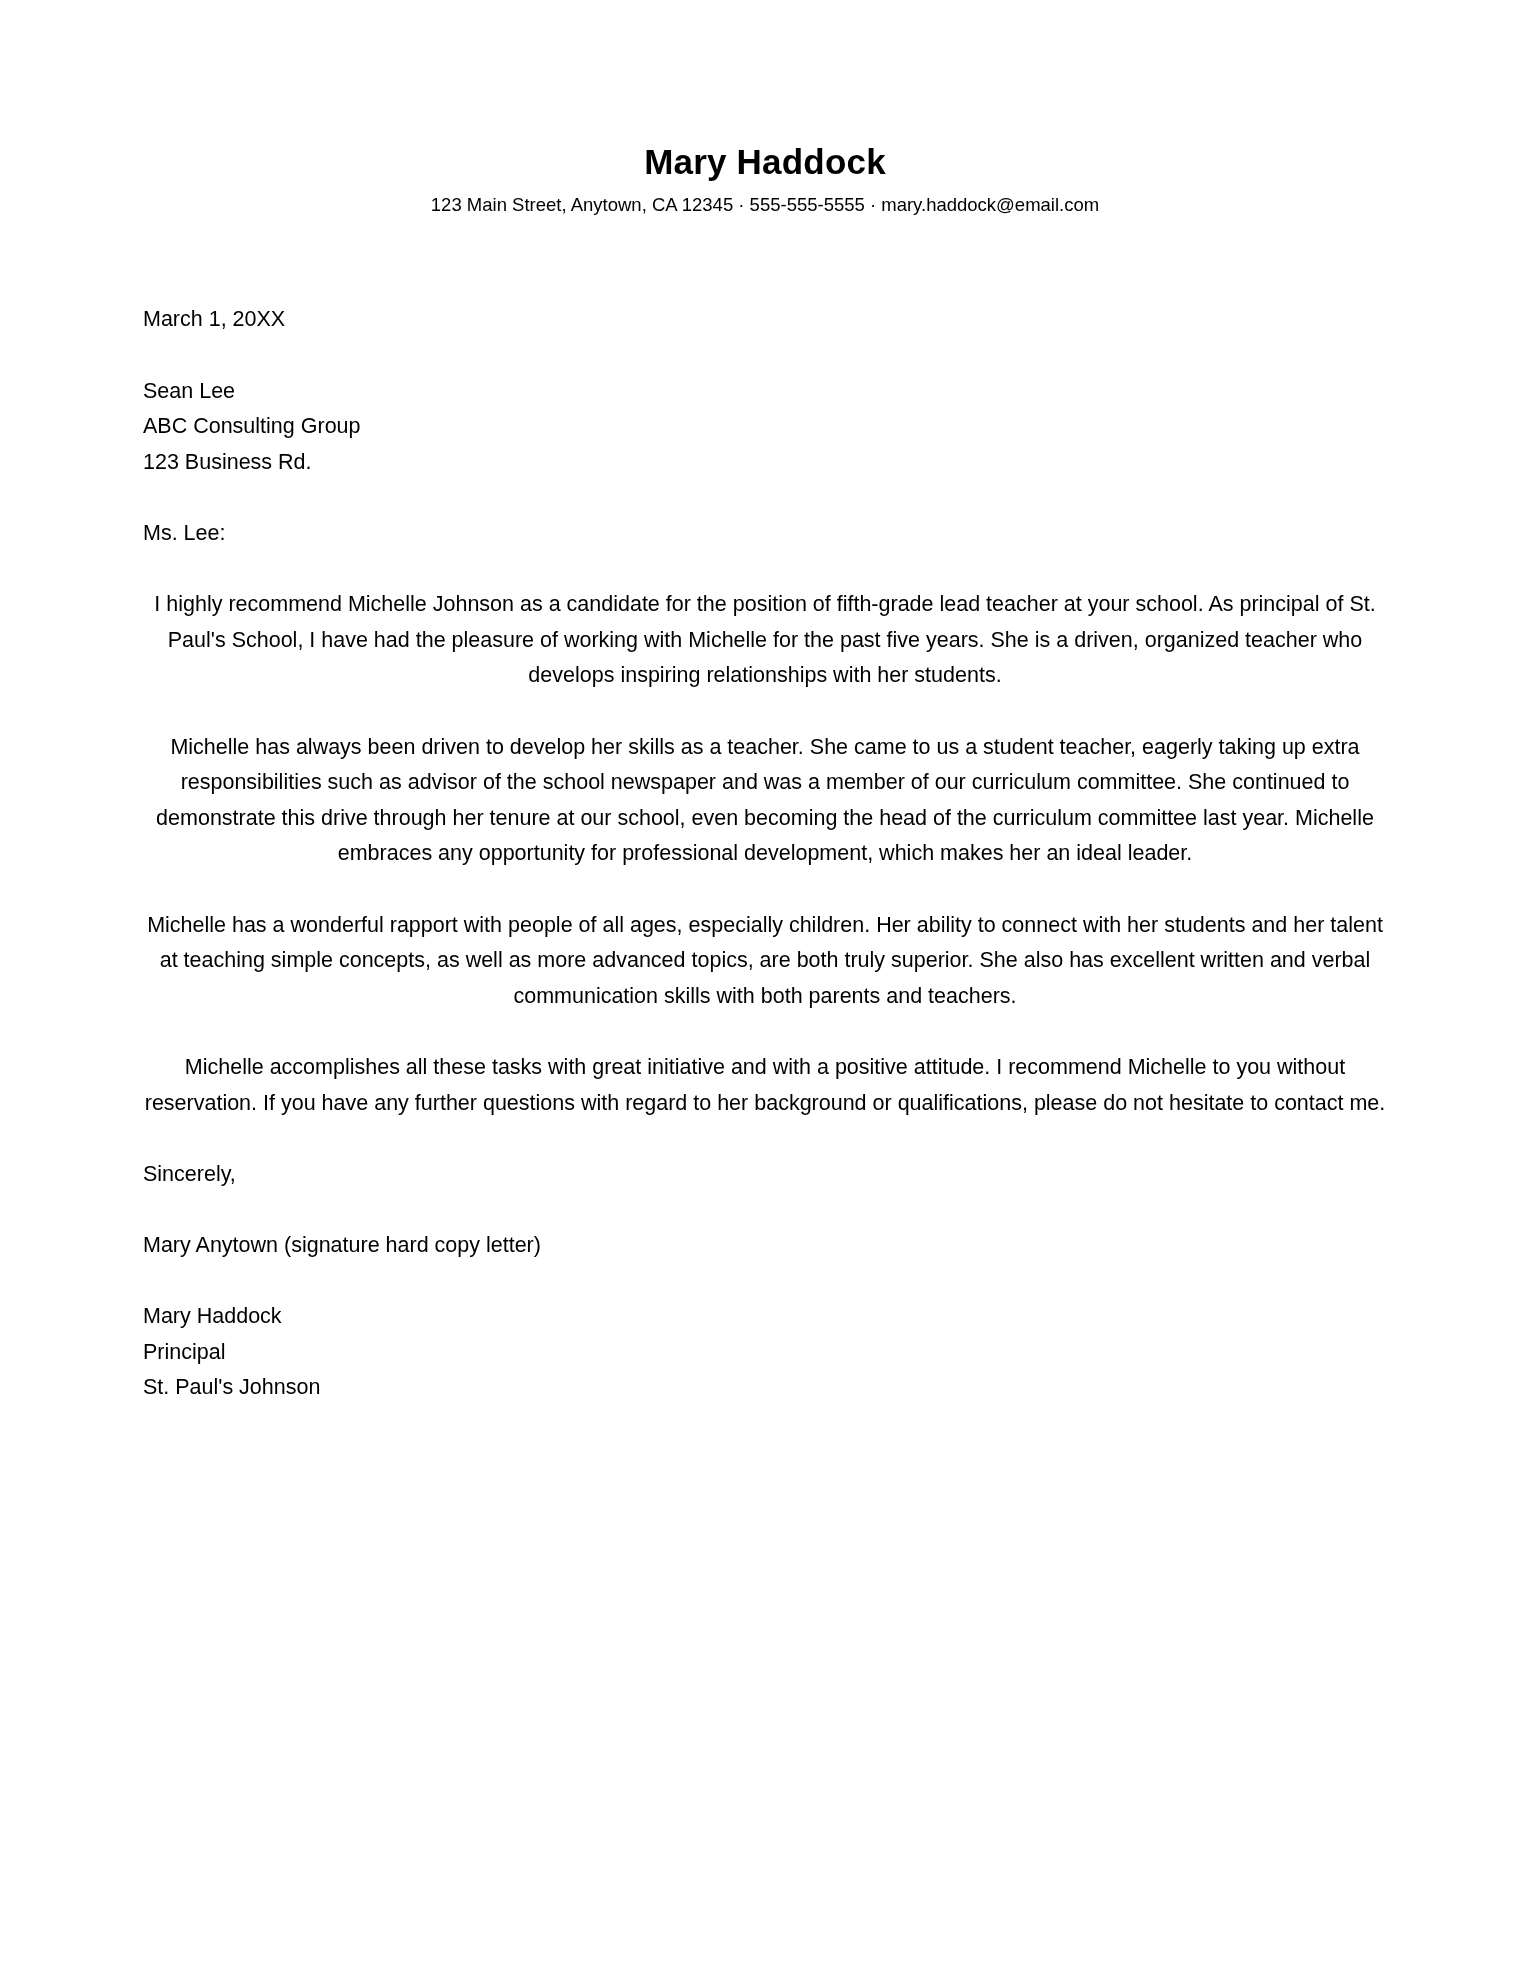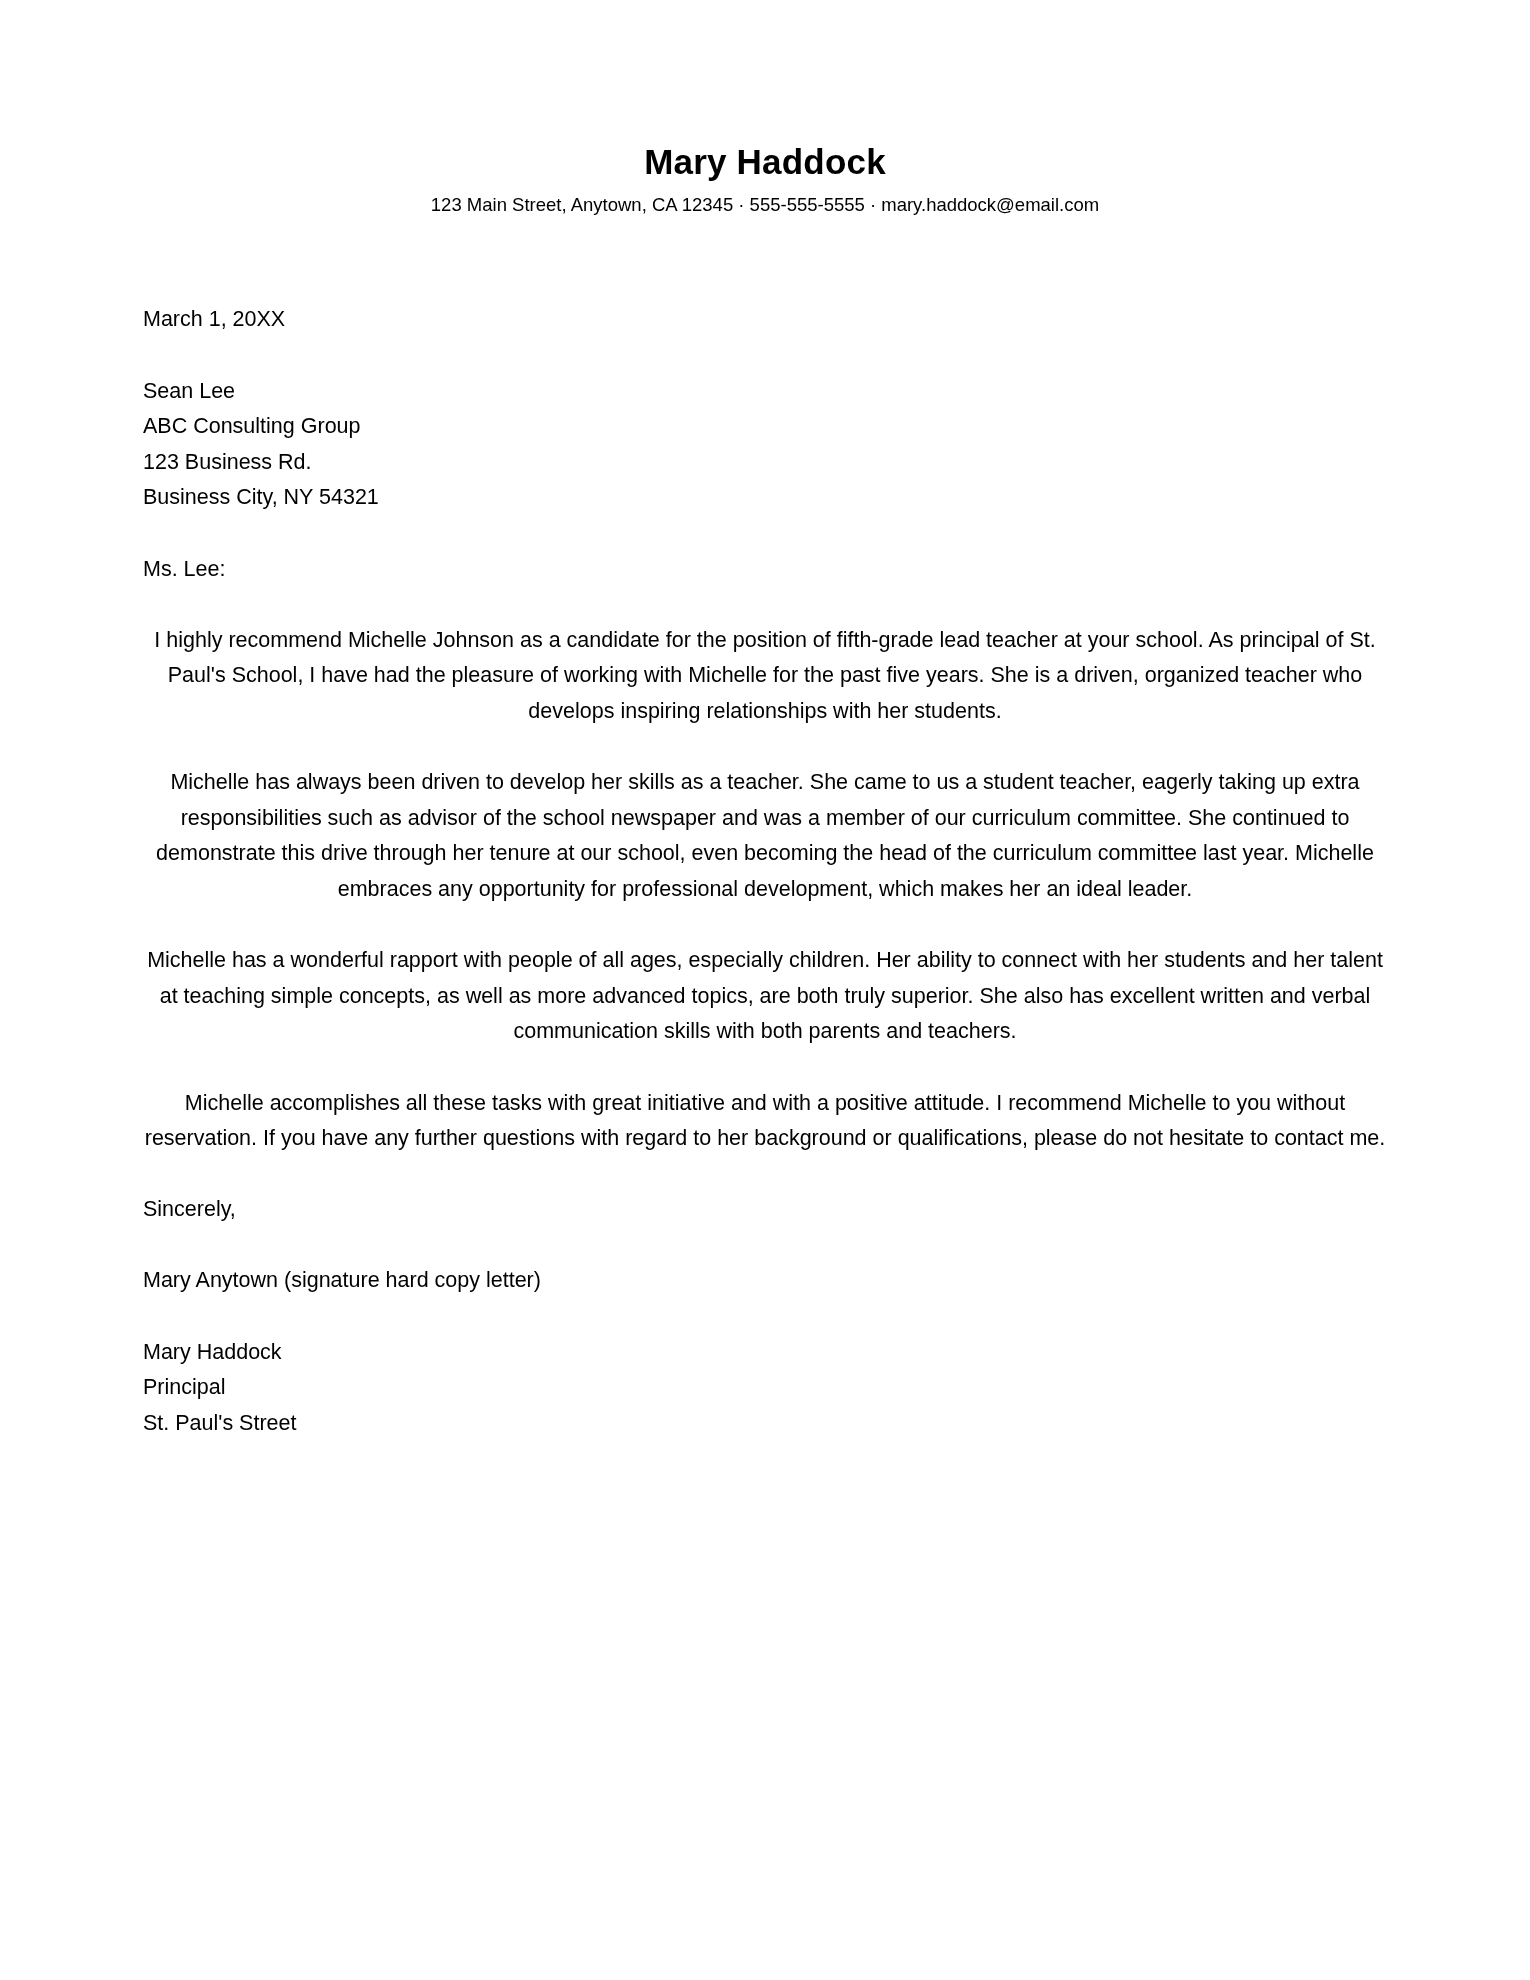--- a/index.html
+++ b/index.html
@@ -84,21 +84,20 @@
     <div class="letter-body">
 
       <div class="block">
         <div class="line">March 1, 20XX</div>
       </div>
 
       <div class="block addr-block">
         <div class="line">Sean Lee</div>
         <div class="line">ABC Consulting Group</div>
         <div class="line">123 Business Rd.</div>
-        <div class="line">Business City, NY 54321</div>
       </div>
 
       <div class="block">
         <div class="line">Ms. Lee:</div>
       </div>
 
       <div class="block">
         <p class="para">I highly recommend Michelle Johnson as a candidate for the position of fifth-grade lead teacher at your school. As principal of St. Paul's School, I have had the pleasure of working with Michelle for the past five years. She is a driven, organized teacher who develops inspiring relationships with her students.</p>
       </div>
 
@@ -118,18 +117,18 @@
         <div class="line">Sincerely,</div>
       </div>
 
       <div class="block">
         <div class="line">Mary Anytown (signature hard copy letter)</div>
       </div>
 
       <div class="block sign-block">
         <div class="line">Mary Haddock</div>
         <div class="line">Principal</div>
-        <div class="line">St. Paul's Street</div>
+        <div class="line">St. Paul's Johnson</div>
       </div>
 
     </div>
   </div>
 </div>
 
 </body></html>

